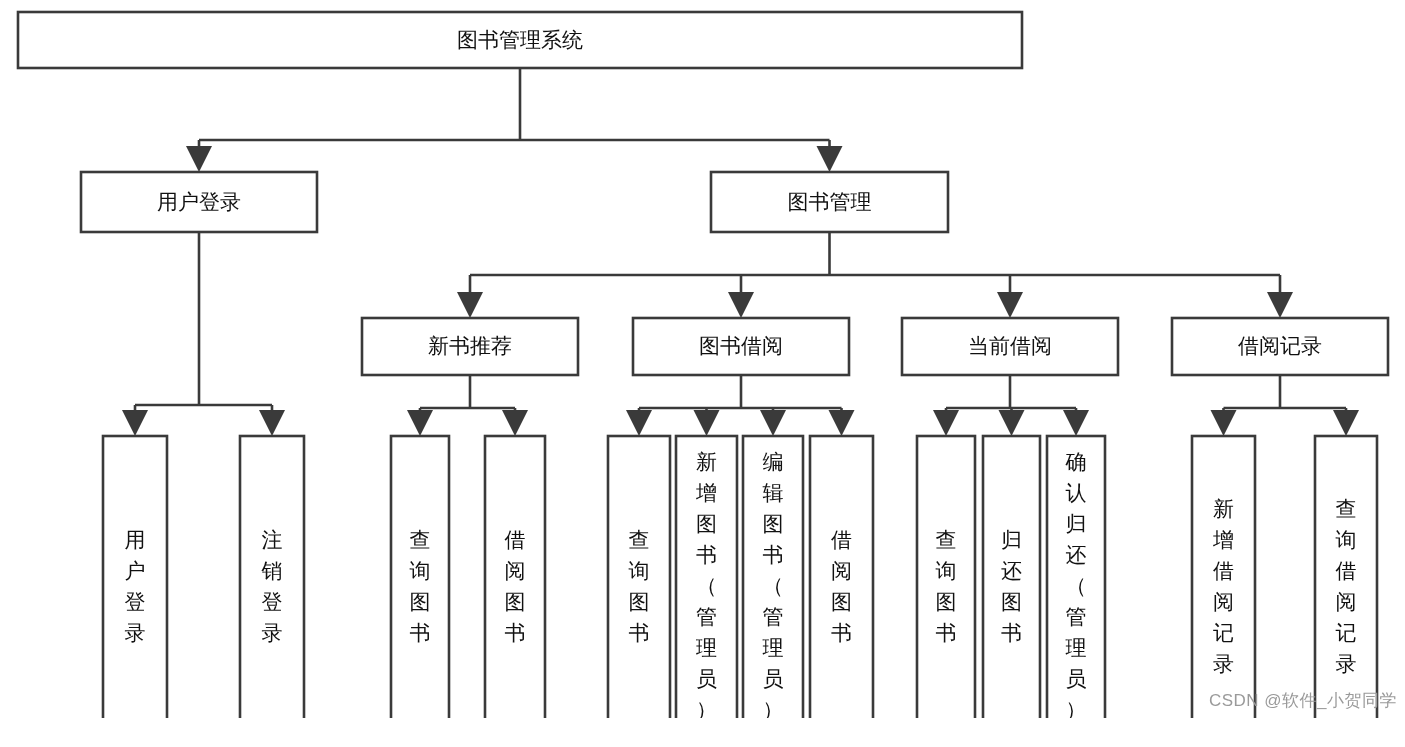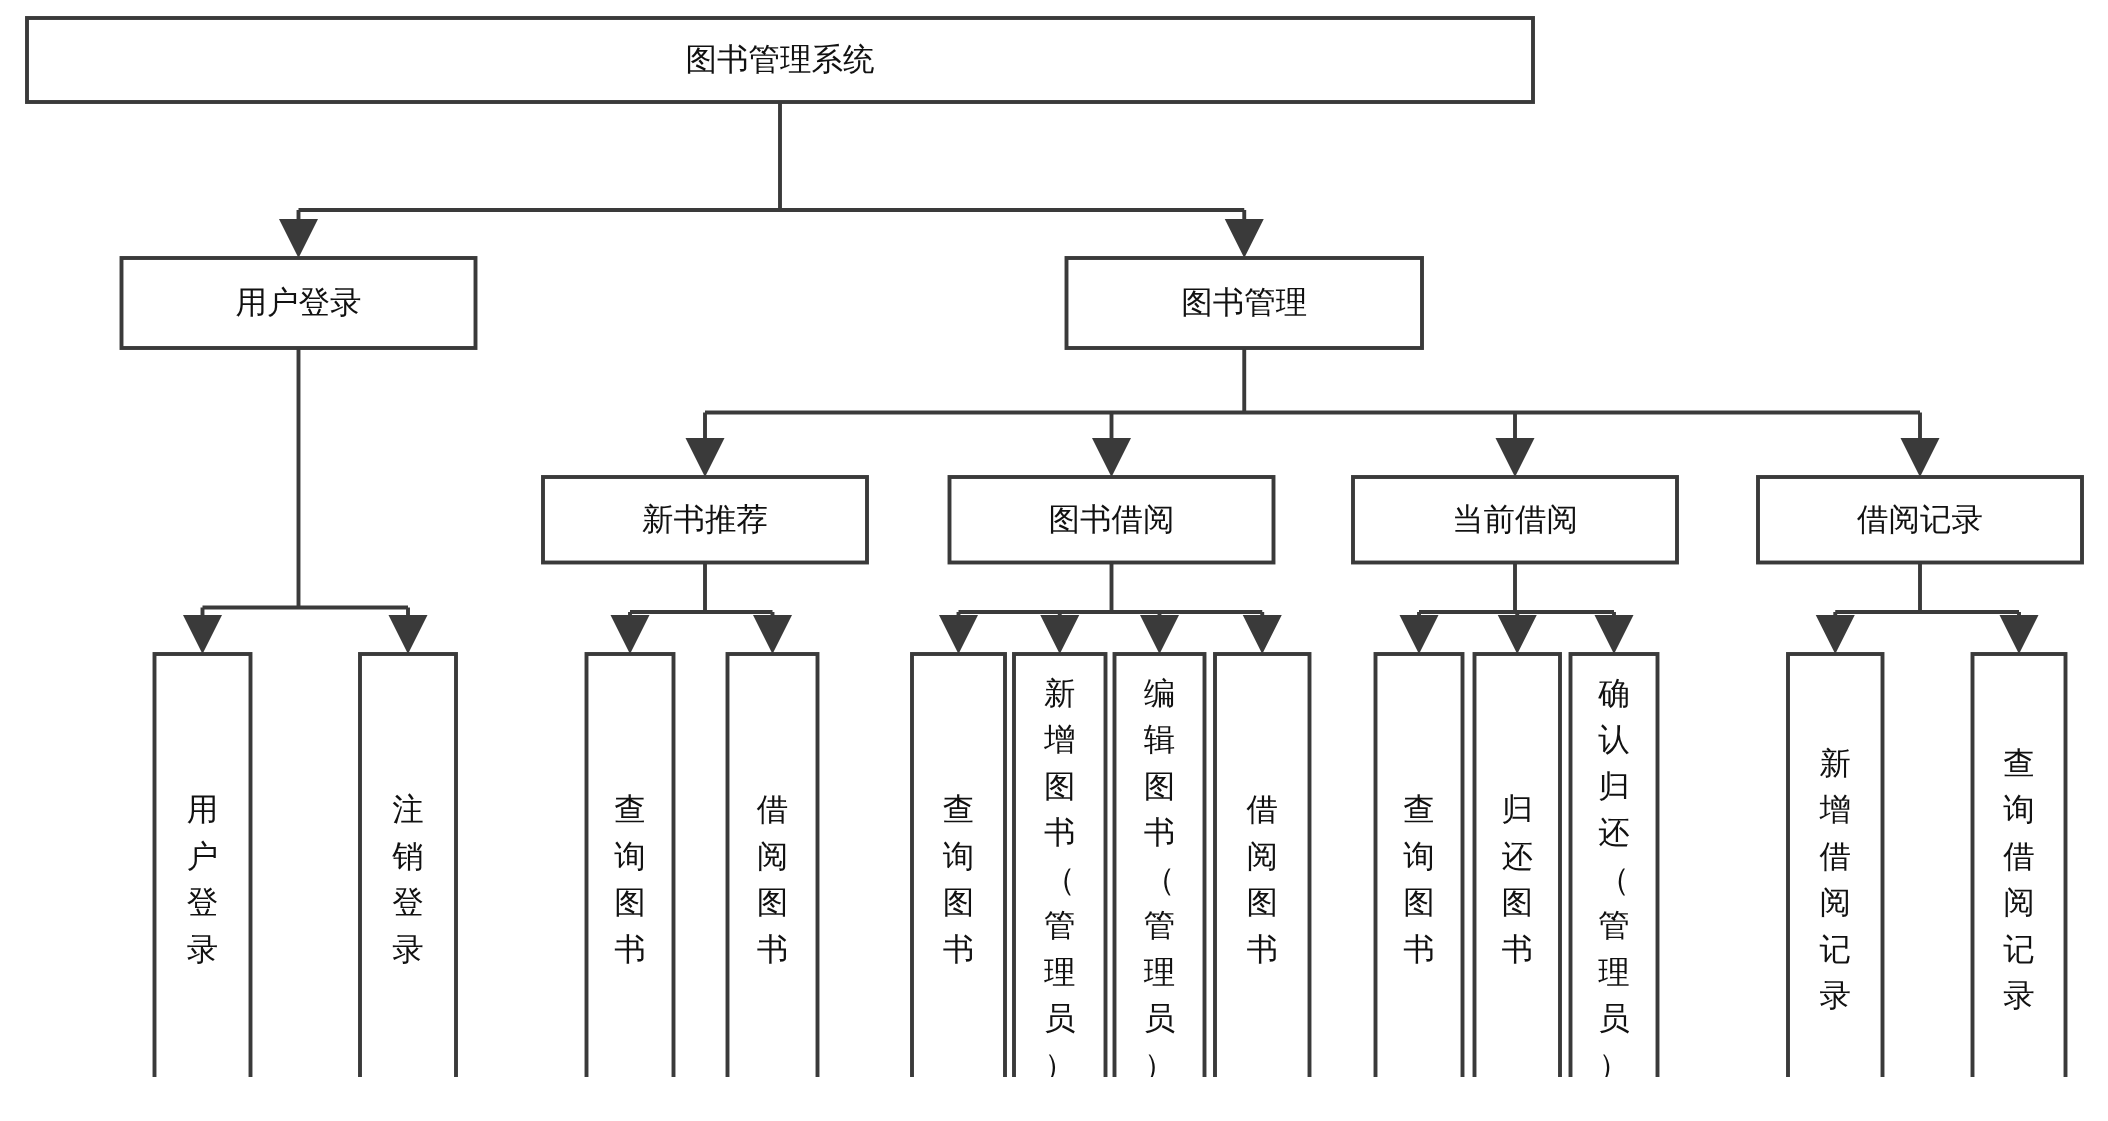--- a/index.html
+++ b/index.html
@@ -216,13 +216,14 @@
         <g>
           <rect class="node-box" x="1192" y="436" width="63" height="297"></rect>
           <text class="node-label-v" x="1223.5" y="515.68"><tspan x="1223.5" dy="0">新</tspan><tspan x="1223.5" dy="31">增</tspan><tspan x="1223.5" dy="31">借</tspan><tspan x="1223.5" dy="31">阅</tspan><tspan x="1223.5" dy="31">记</tspan><tspan x="1223.5" dy="31">录</tspan></text>
         </g>
         <g>
           <rect class="node-box" x="1315" y="436" width="62" height="297"></rect>
           <text class="node-label-v" x="1346" y="515.68"><tspan x="1346" dy="0">查</tspan><tspan x="1346" dy="31">询</tspan><tspan x="1346" dy="31">借</tspan><tspan x="1346" dy="31">阅</tspan><tspan x="1346" dy="31">记</tspan><tspan x="1346" dy="31">录</tspan></text>
         </g>
       </g>
   </svg>
+  <div class="watermark">CSDN @软件_小贺同学</div>
 </div>
 
 </body></html>

